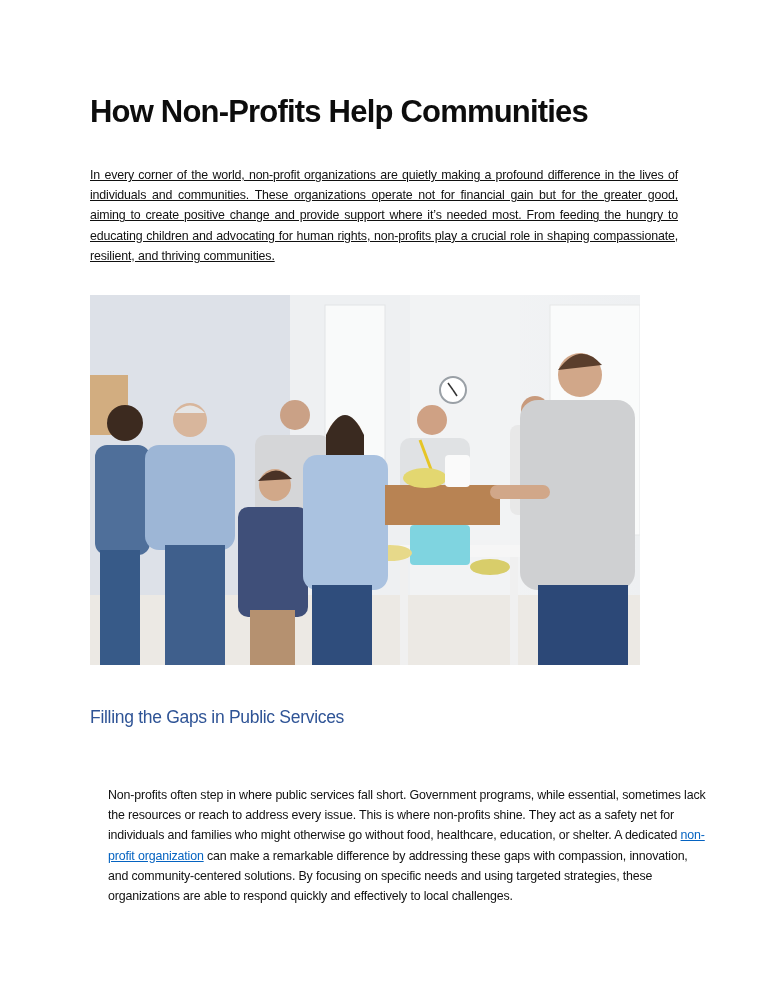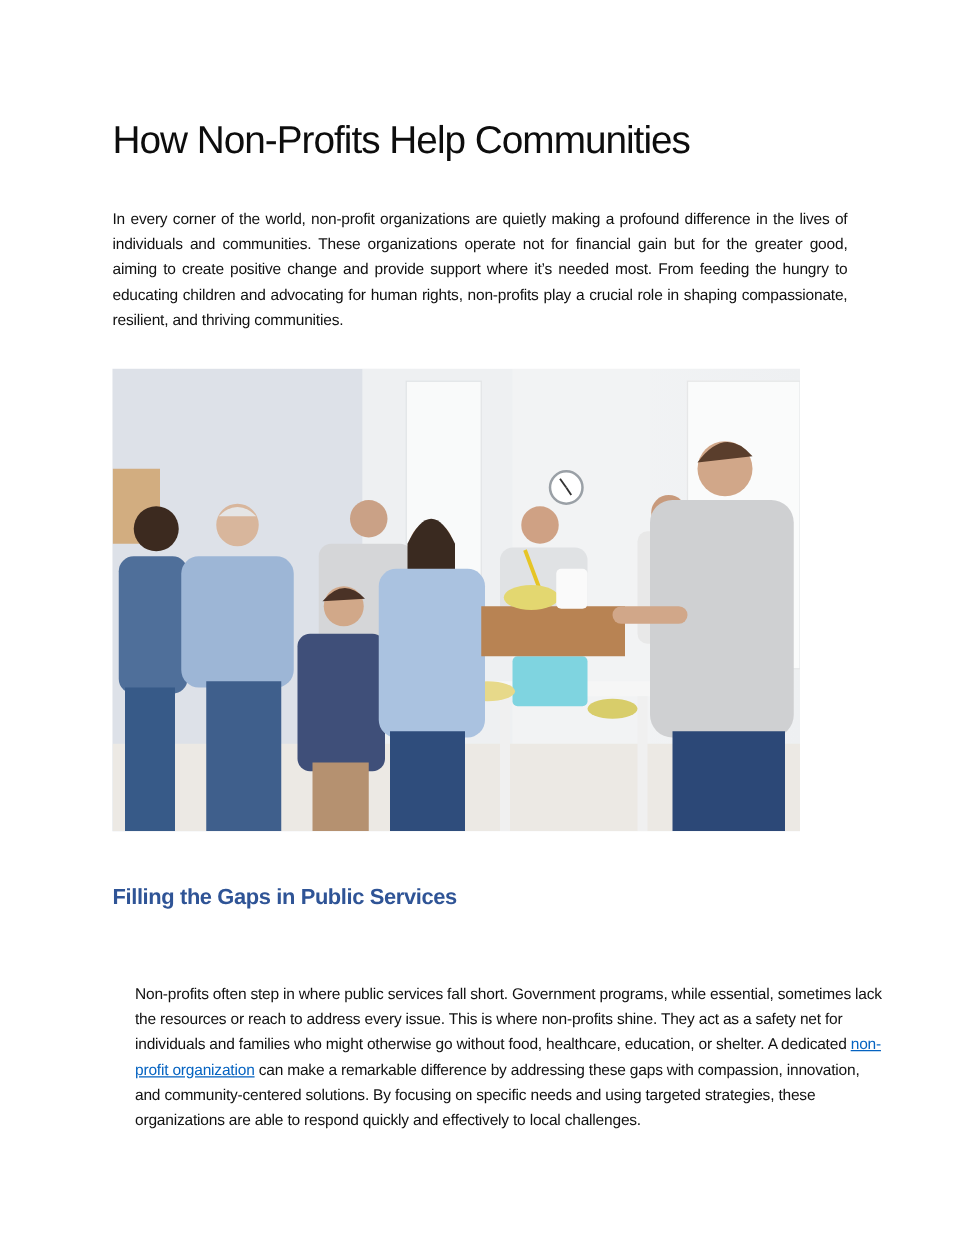--- a/index.html
+++ b/index.html
@@ -20,54 +20,55 @@
       left: 90px;
       top: 0;
       width: 588px;
     }
     .doc-title {
       position: absolute;
       top: 92px;
       left: 0;
       margin: 0;
       font-size: 31px;
-      font-weight: normal;
+      font-weight: bold;
       letter-spacing: -0.8px;
       color: #0d0d0d;
       line-height: 40px;
       white-space: nowrap;
     }
     .intro {
       position: absolute;
       top: 165px;
       left: 0;
       width: 588px;
       margin: 0;
       font-size: 12.4px;
       line-height: 20.2px;
       text-align: justify;
       letter-spacing: -0.15px;
+      text-decoration: underline;
     }
     .hero-image {
       position: absolute;
       top: 295px;
       left: 0;
       width: 550px;
       height: 370px;
       overflow: hidden;
       background: linear-gradient(90deg, #dfe3ea 0%, #e8ebef 35%, #f4f5f6 55%, #eef0f2 100%);
     }
     .hero-image svg { display: block; }
     .section-heading {
       position: absolute;
       top: 705px;
       left: 0;
       margin: 0;
       font-size: 17.5px;
-      font-weight: bold;
+      font-weight: normal;
       color: #2f5496;
       letter-spacing: -0.3px;
       line-height: 24px;
       white-space: nowrap;
     }
     .section-body {
       position: absolute;
       top: 767px;
       left: 0;
       width: 600px;

